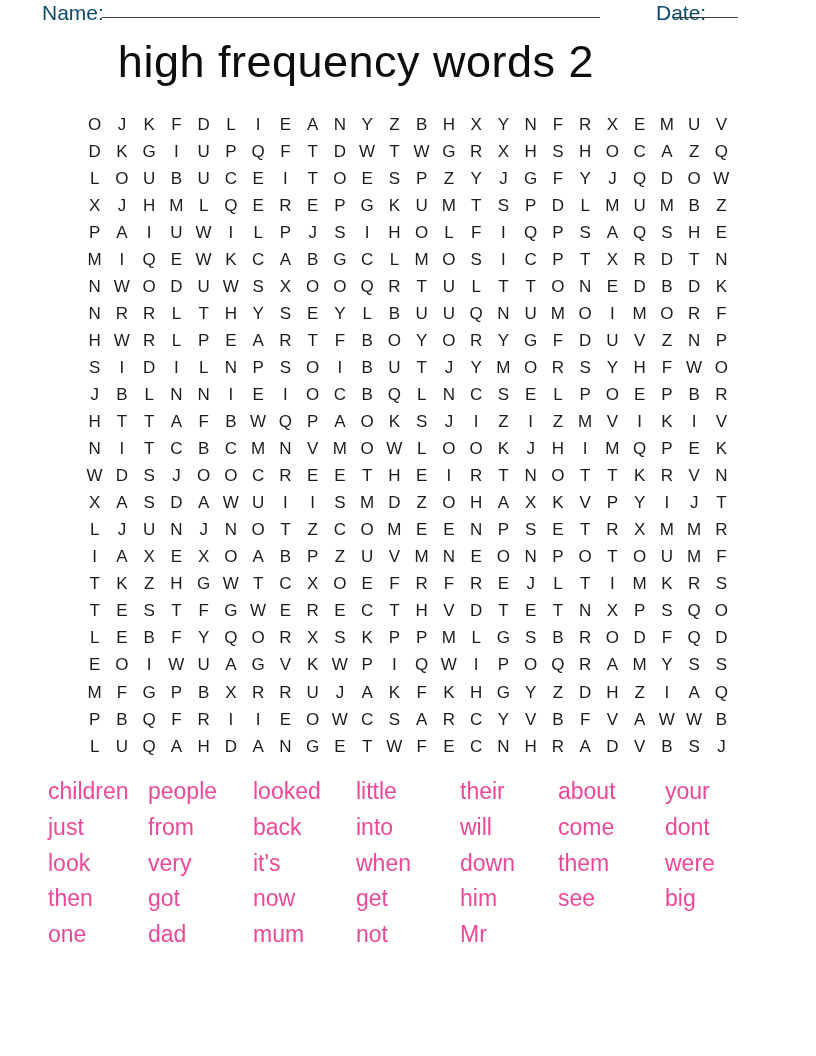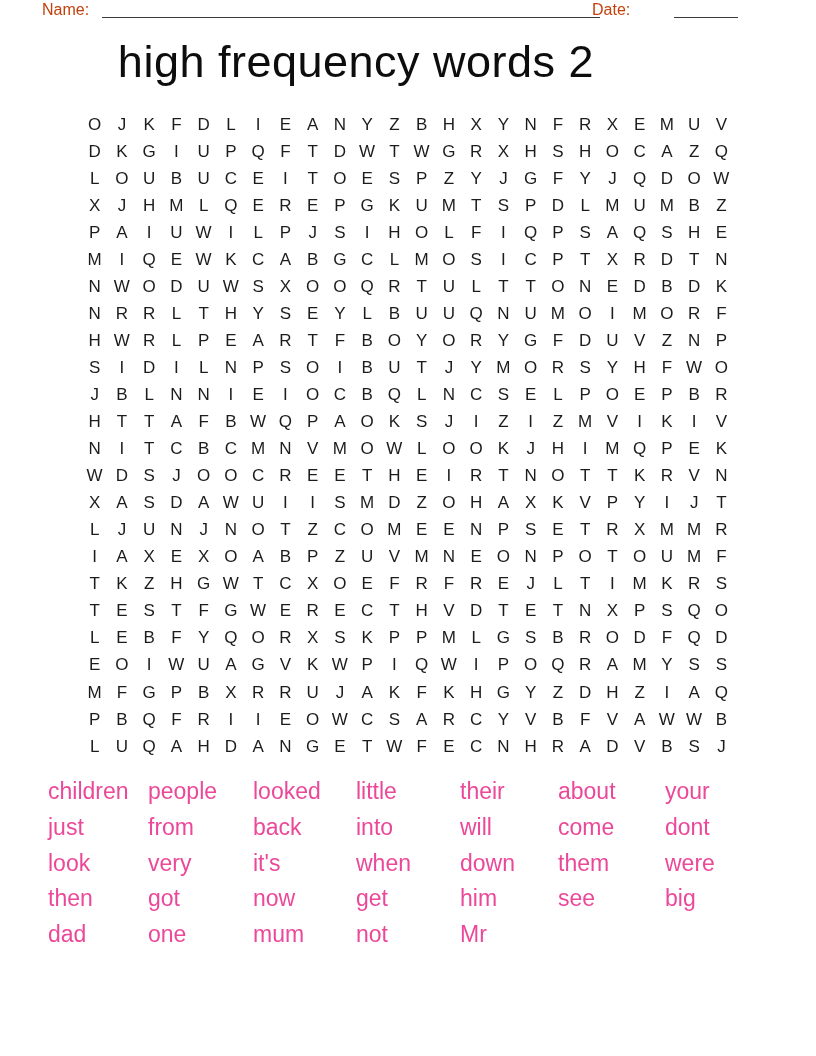--- a/index.html
+++ b/index.html
@@ -13,25 +13,25 @@
     height: 1056px;
     background: #ffffff;
     font-family: "Liberation Sans", sans-serif;
     color: #111;
     overflow: hidden;
   }
   
   .topline-label {
     position: absolute;
     top: 1px;
-    font-size: 16px;
-    color: #c2410c;
+    font-size: 21px;
+    color: #0c4a6e;
   }
   .name-label { left: 42px; }
-  .date-label { left: 592px; }
+  .date-label { left: 656px; }
   .blank-line {
     position: absolute;
     top: 17px;
     border-bottom: 1px solid #3a3a3a;
     height: 0;
   }
   .name-line { left: 102px; width: 498px; }
   .date-line { left: 674px; width: 64px; }
   
   .title {
@@ -694,21 +694,21 @@
       <span class="word">down</span>
       <span class="word">them</span>
       <span class="word">were</span>
       <span class="word">then</span>
       <span class="word">got</span>
       <span class="word">now</span>
       <span class="word">get</span>
       <span class="word">him</span>
       <span class="word">see</span>
       <span class="word">big</span>
+      <span class="word">one</span>
       <span class="word">dad</span>
-      <span class="word">one</span>
       <span class="word">mum</span>
       <span class="word">not</span>
       <span class="word">Mr</span>
       <span class="word"></span>
     </div>
 
 </div>
 
 </body></html>

